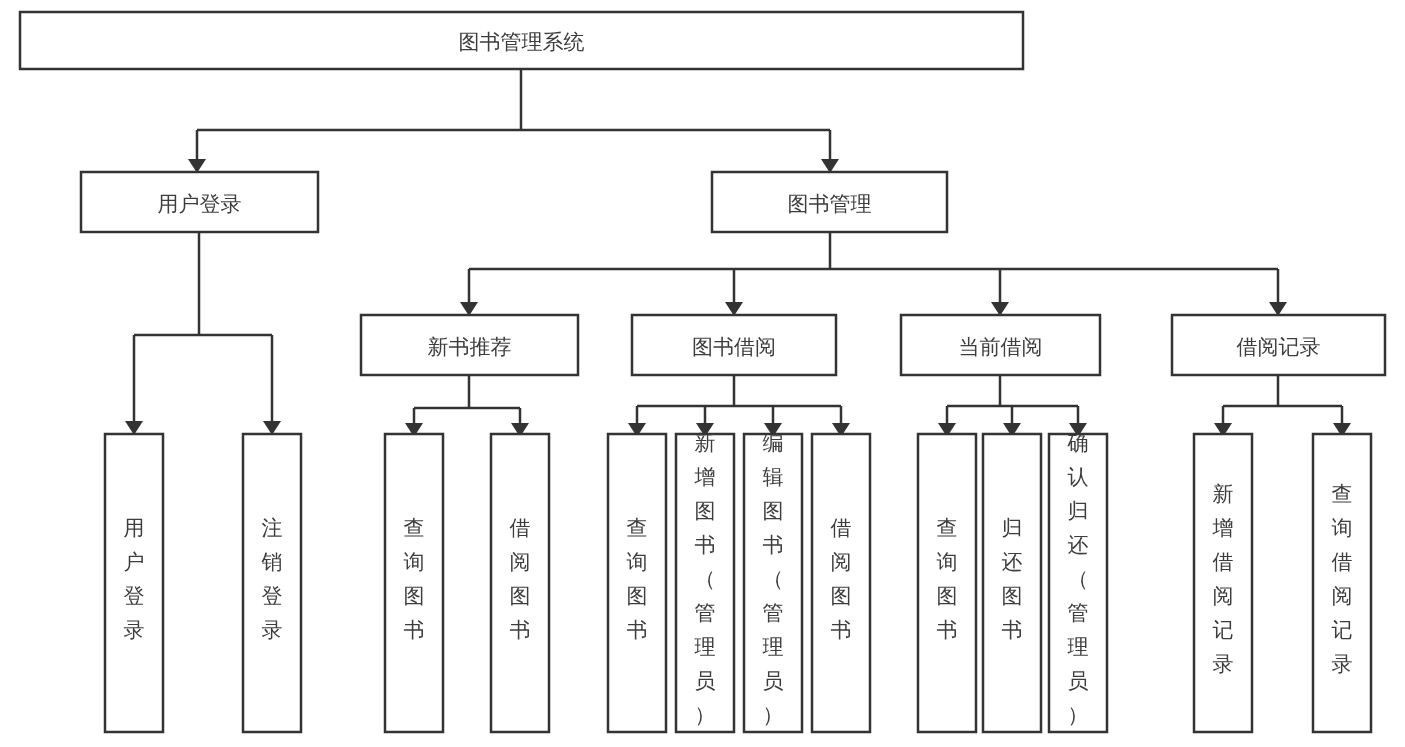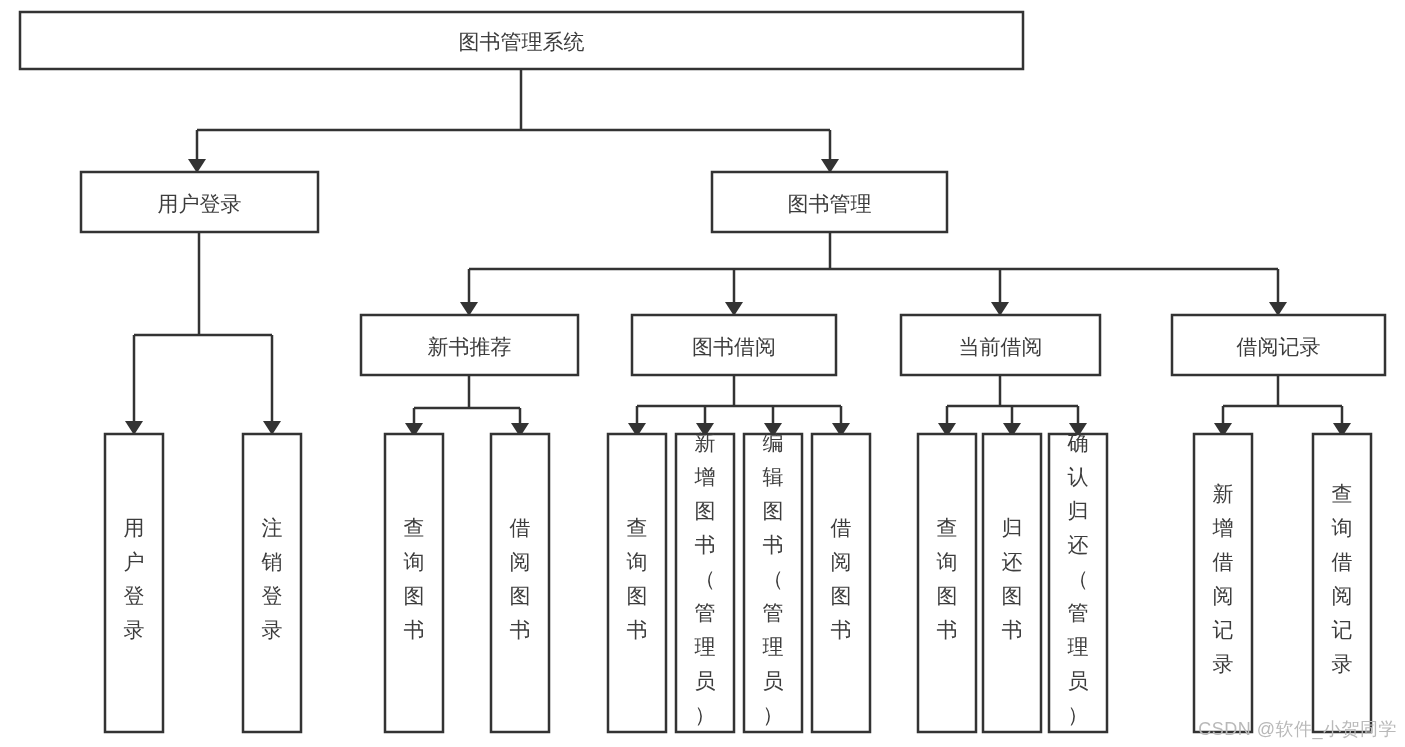--- a/index.html
+++ b/index.html
@@ -267,14 +267,13 @@
         <g>
           <rect x="1194" y="434" width="58" height="298" class="node-box"></rect>
           <text x="1223" y="501" class="node-label-vertical"><tspan x="1223" dy="0">新</tspan><tspan x="1223" dy="34">增</tspan><tspan x="1223" dy="34">借</tspan><tspan x="1223" dy="34">阅</tspan><tspan x="1223" dy="34">记</tspan><tspan x="1223" dy="34">录</tspan></text>
         </g>
         <g>
           <rect x="1313" y="434" width="58" height="298" class="node-box"></rect>
           <text x="1342" y="501" class="node-label-vertical"><tspan x="1342" dy="0">查</tspan><tspan x="1342" dy="34">询</tspan><tspan x="1342" dy="34">借</tspan><tspan x="1342" dy="34">阅</tspan><tspan x="1342" dy="34">记</tspan><tspan x="1342" dy="34">录</tspan></text>
         </g>
       </g>
   </svg>
-  <div class="watermark-text">CSDN @软件_小贺同学</div>
 </div>
 
 </body></html>

